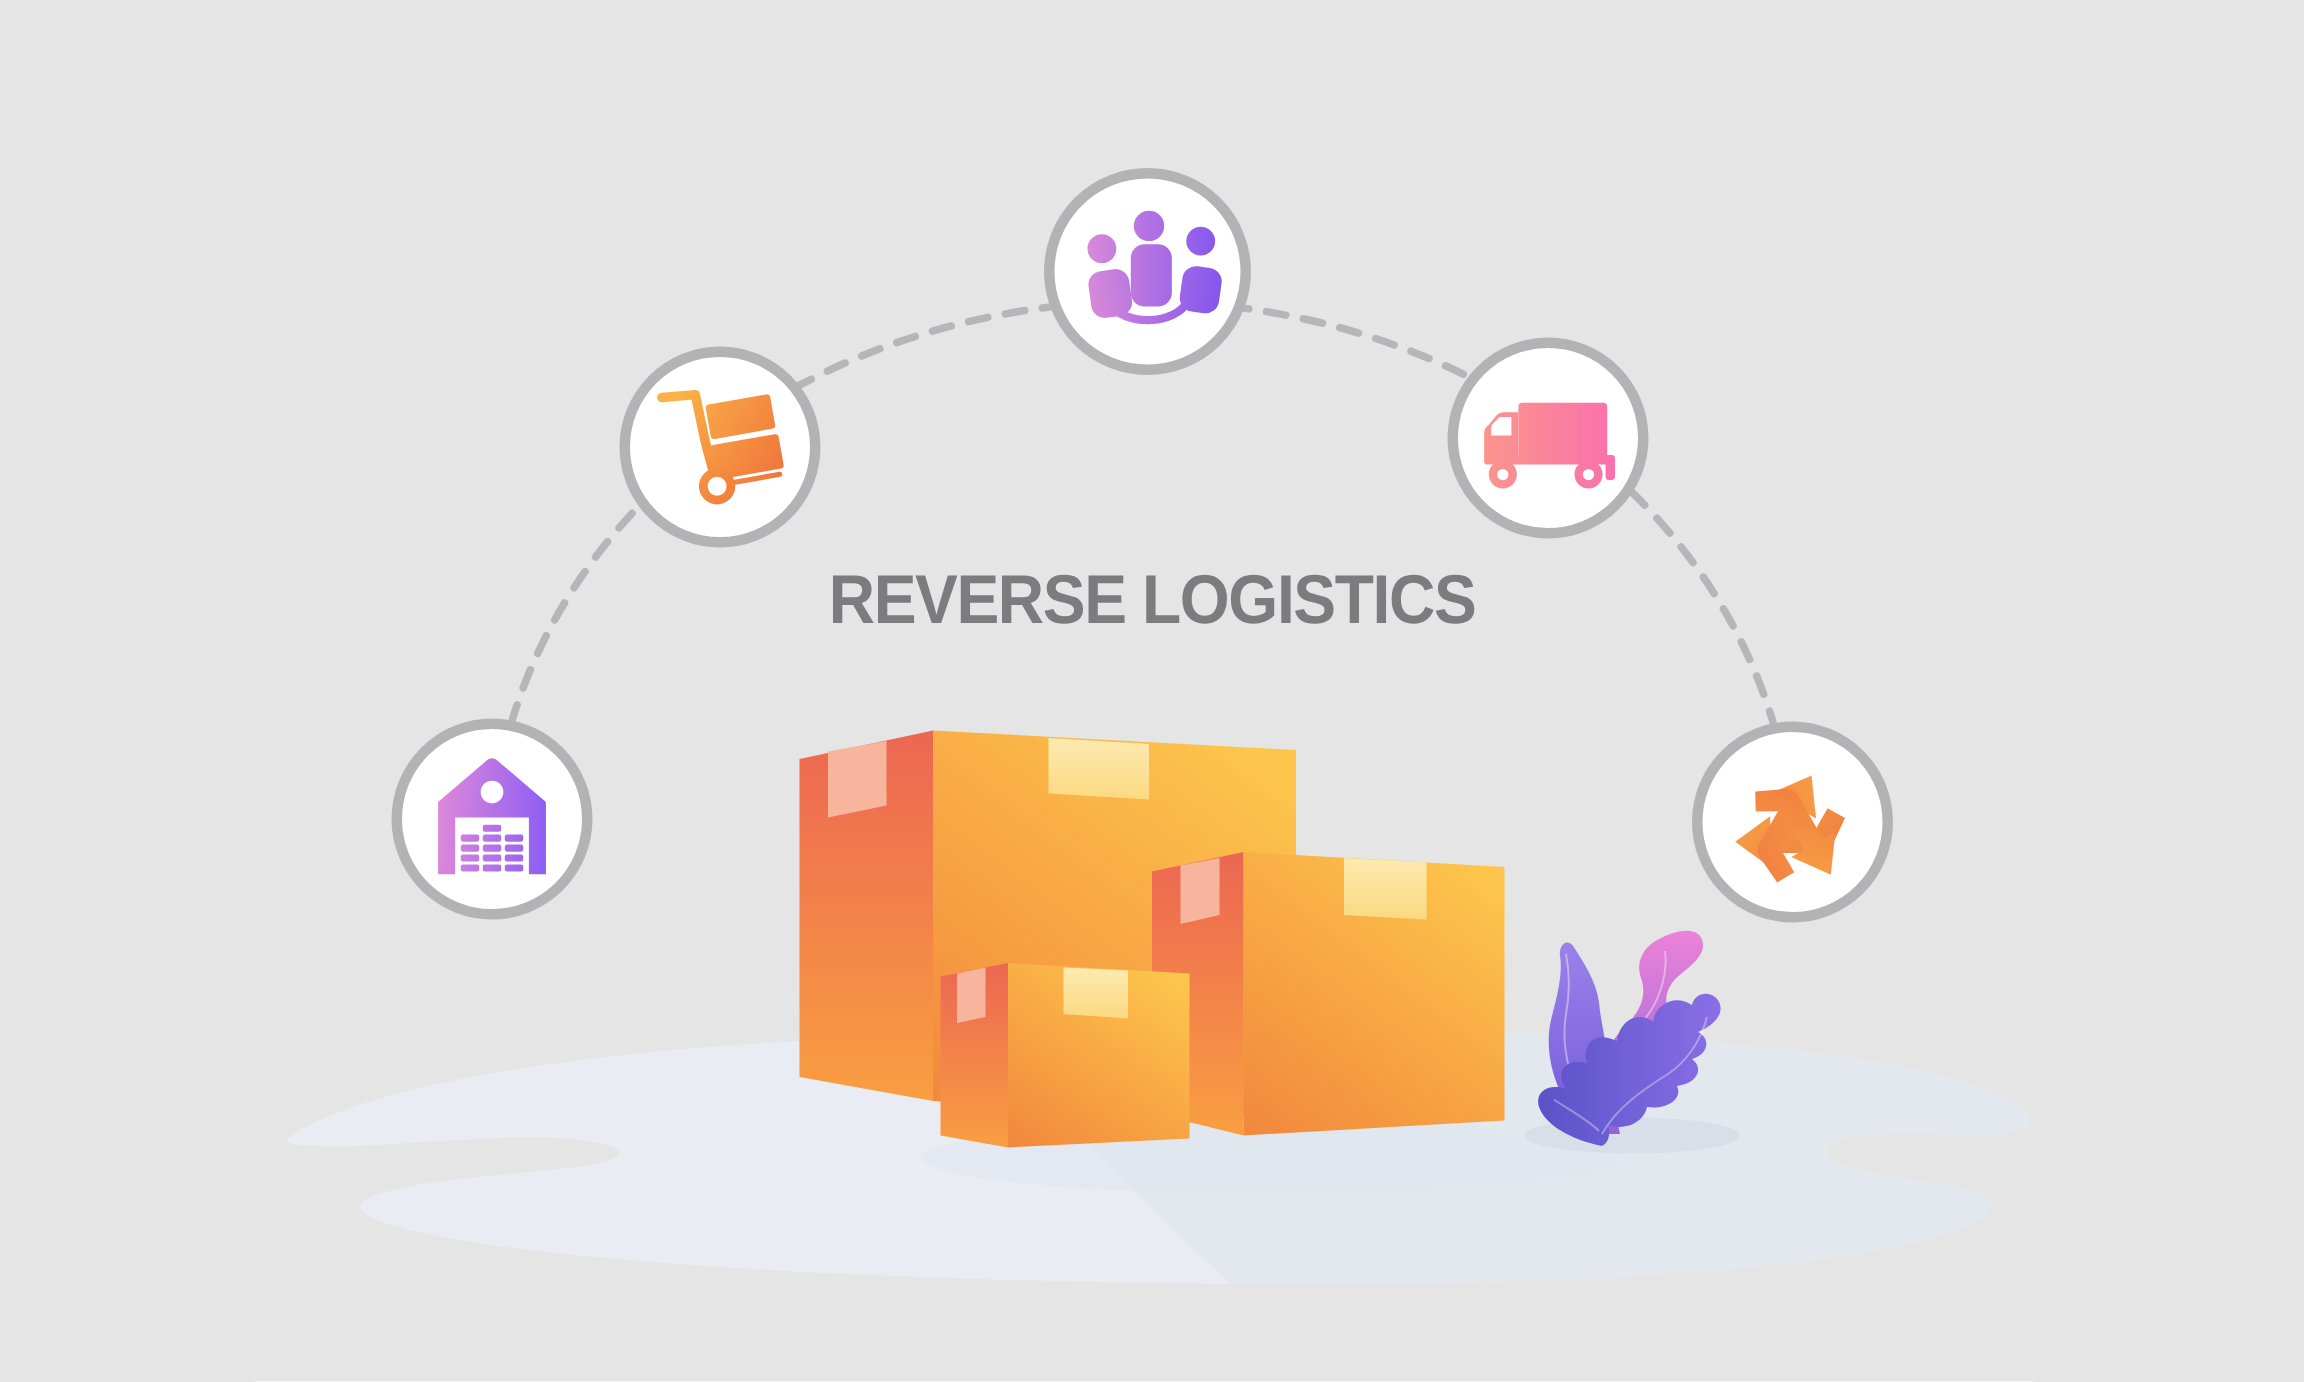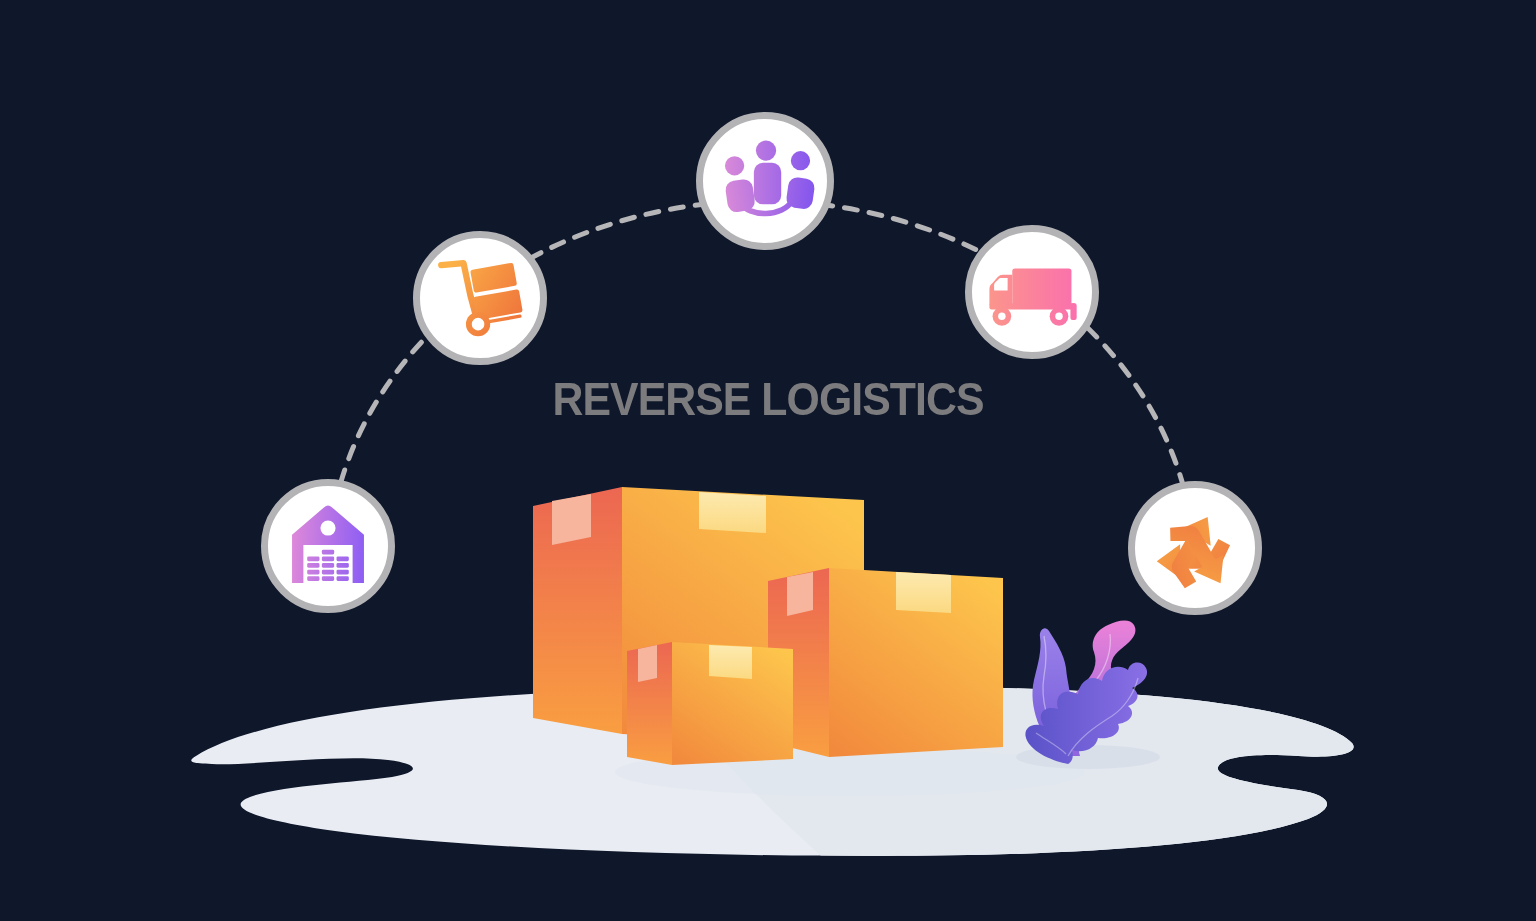--- a/index.html
+++ b/index.html
@@ -1,17 +1,17 @@
 <!DOCTYPE html>
 <html><head>
 <meta charset="utf-8">
 <style>
   html,body{margin:0;padding:0;background:#ffffff;}
   .stage{
-    position:relative;width:1536px;height:921px;overflow:hidden;background:#0f172a;
+    position:relative;width:1536px;height:921px;overflow:hidden;background:#e5e5e5;
     font-family:"Liberation Sans", sans-serif;
   }
   .scene{position:absolute;left:0;top:0;}
   .node{
     position:absolute;background:#ffffff;border-radius:50%;
     border:7px solid #b3b3b6;box-sizing:border-box;
   }
   .node svg{position:absolute;left:0;top:0;width:100%;height:100%;overflow:visible;}
   .title{
     position:absolute;left:0;right:0;top:372px;text-align:center;

